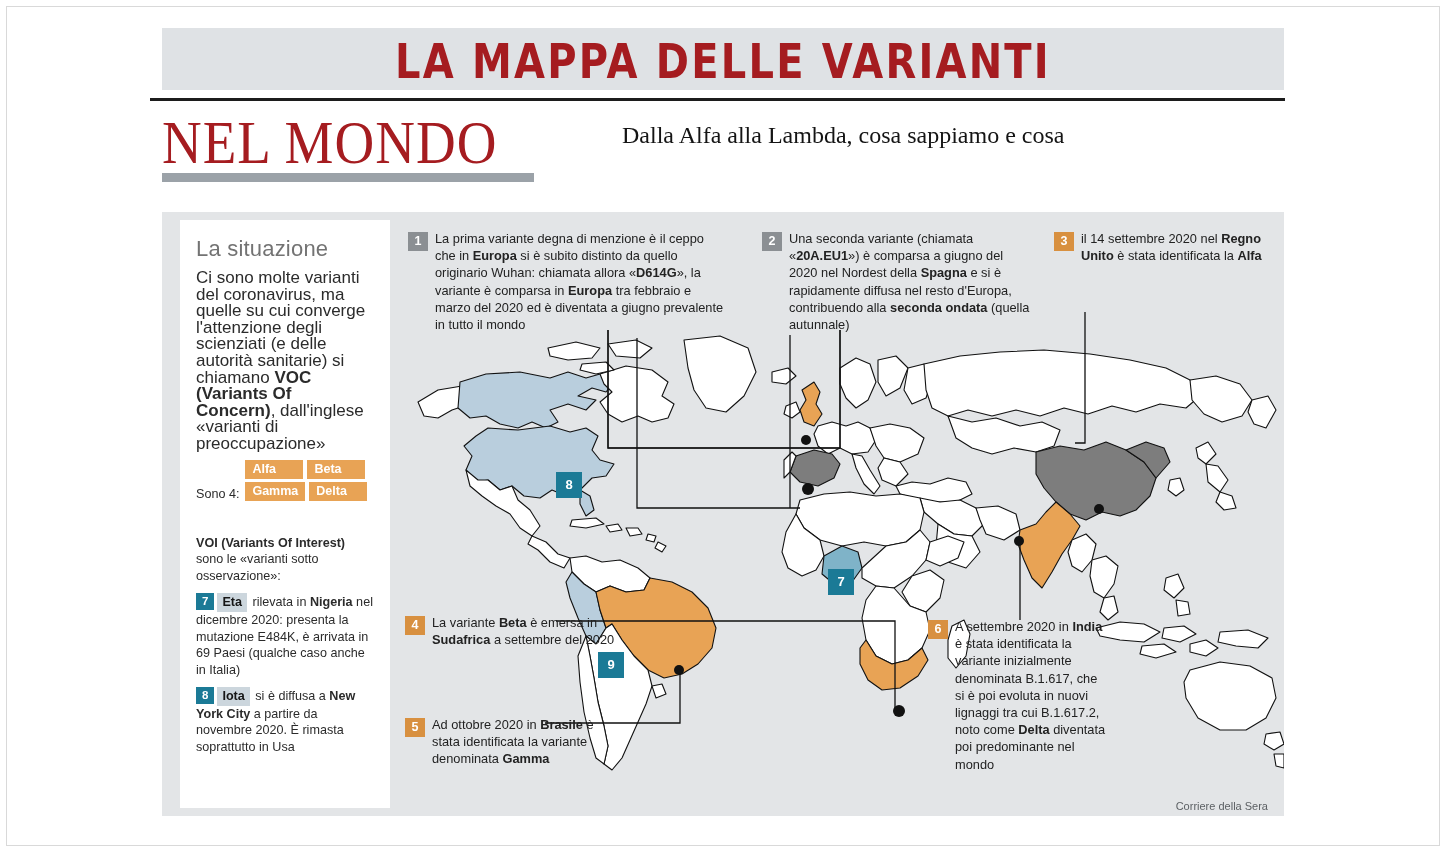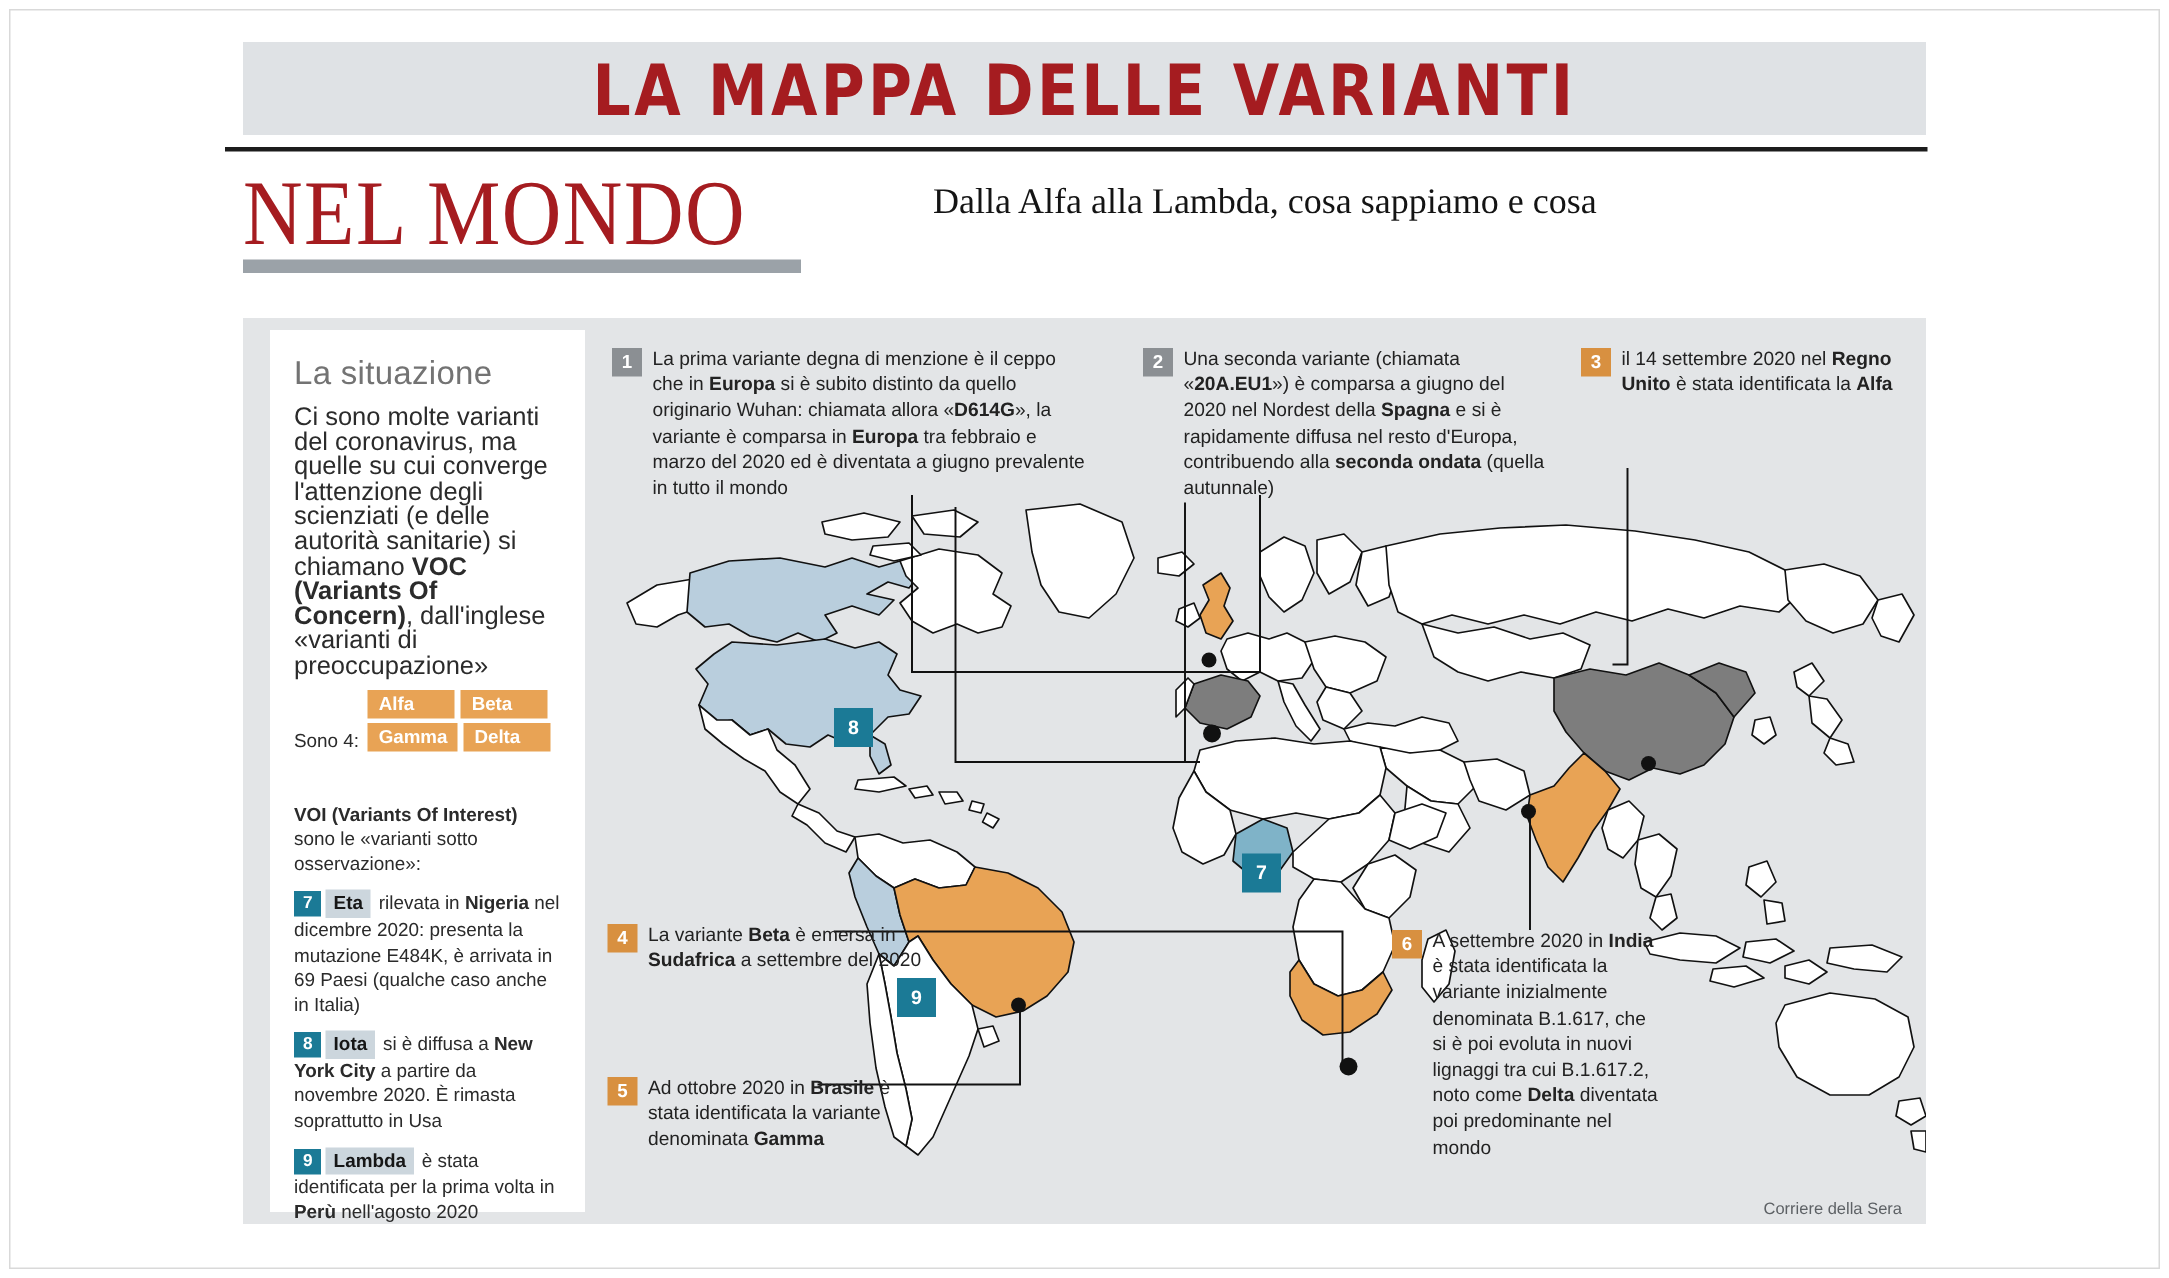--- a/index.html
+++ b/index.html
@@ -389,23 +389,20 @@
       </div>
 
       <div class="voi-item">
         <span class="numbadge">7</span><span class="varhl">Eta</span><span> rilevata in </span><b>Nigeria</b><span> nel dicembre 2020: presenta la mutazione E484K, è arrivata in 69 Paesi (qualche caso anche in Italia)</span>
       </div>
 
       <div class="voi-item">
         <span class="numbadge">8</span><span class="varhl">Iota</span><span> si è diffusa a </span><b>New York City</b><span> a partire da novembre 2020. È rimasta soprattutto in Usa</span>
       </div>
 
-      <div class="voi-item">
-        <span class="numbadge">9</span><span class="varhl">Lambda</span><span> è stata identificata per la prima volta in </span><b>Perù</b><span> nell'agosto 2020</span>
-      </div>
     </div>
   </div>
 
   <div class="callout" id="callout1">
     <span class="cal-badge gray">1</span>
     <span class="cal-text">La prima variante degna di menzione è il ceppo che in <b>Europa</b> si è subito distinto da quello originario Wuhan: chiamata allora «<b>D614G</b>», la variante è comparsa in <b>Europa</b> tra febbraio e marzo del 2020 ed è diventata a giugno prevalente in tutto il mondo</span>
   </div>
 
   <div class="callout" id="callout2">
     <span class="cal-badge gray">2</span>

